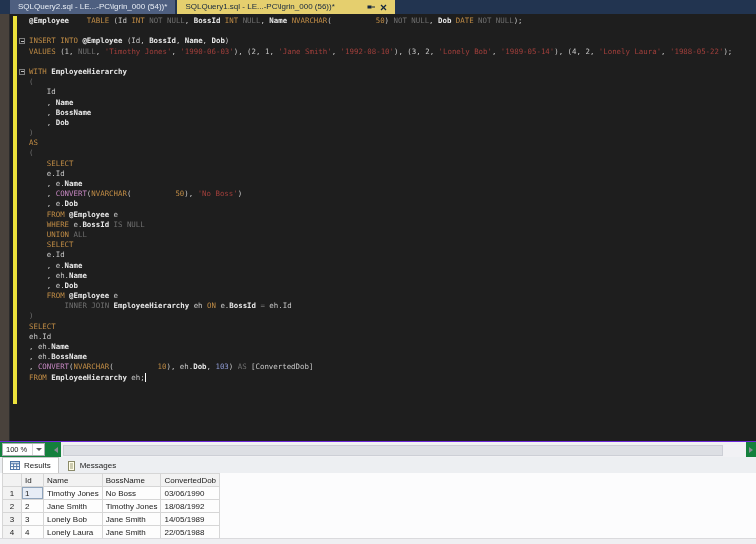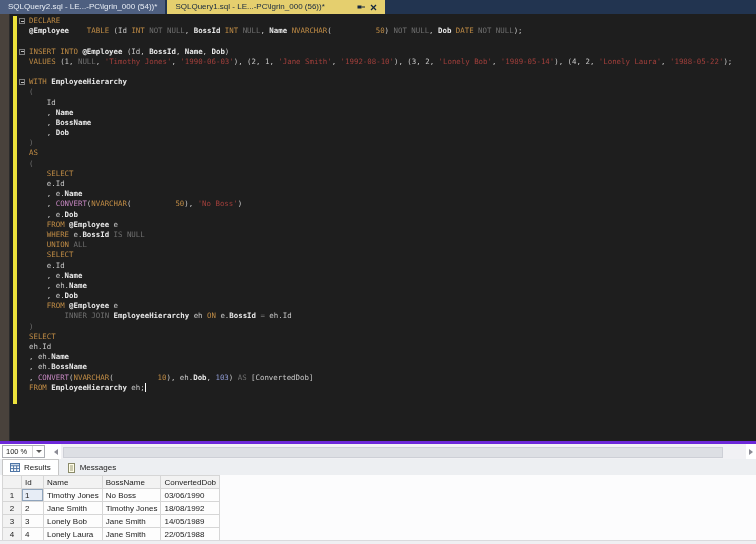--- a/index.html
+++ b/index.html
@@ -4,21 +4,21 @@
 <style>
   html,body{margin:0;padding:0;}
   body{
     width:756px;height:544px;overflow:hidden;position:relative;
     background:#1E1E1E;font-family:"Liberation Sans",sans-serif;
     -webkit-font-smoothing:antialiased;
   }
   
   .tabstrip{height:14px;background:#223450;display:flex;align-items:stretch;}
   .tab{display:flex;align-items:center;padding:0 8px;font-size:8px;line-height:14px;white-space:nowrap;cursor:default;}
-  .tab.inactive{background:#4E5F80;color:#E8EDF5;margin-right:2px;}
+  .tab.inactive{background:#4E5F80;color:#E8EDF5;margin-right:2px;margin-left:10px;}
   .tab.active{background:#E5CF6E;color:#14263F;gap:24px;}
   .tab .tab-icons{display:flex;align-items:center;margin-left:8px;gap:5px;}
   .tab svg{display:block;}
   
   .editor{position:relative;height:427px;background:#1E1E1E;overflow:hidden;}
   .outer-strip{position:absolute;left:0;top:0;bottom:0;width:9px;background:#49423C;border-right:1px solid #2B2B2B;}
   .change-bar{position:absolute;left:13px;top:2px;width:4px;height:388px;background:#EDE23B;}
   .code-lines{position:absolute;left:0;top:2px;right:0;}
   .code-line{position:relative;height:10.2px;padding-left:29px;white-space:pre;
     font-family:"DejaVu Sans Mono",monospace;font-size:7.4px;line-height:10.2px;color:#C8C8C8;}
@@ -29,21 +29,21 @@
   .tk-gray{color:#6F6F6F;}
   .tk-str{color:#A13F3B;}
   .tk-fn{color:#C586C0;}
   .tk-id{color:#C8C8C8;}
   .tk-bold{color:#E8E8E8;font-weight:bold;}
   .tk-num{color:#C8C8C8;}
   .tk-numo{color:#BF8B45;padding-left:44px;}
   .tk-numb{color:#8F9BD4;}
   .caret{display:inline-block;width:1px;height:9px;background:#FFFFFF;vertical-align:-2px;}
   
-  .zoombar{height:15px;background:#ffffff;border-top:3px solid #6d28d9;display:flex;align-items:center;}
+  .zoombar{height:15px;background:#15803d;border-top:1px solid #6d28d9;display:flex;align-items:center;}
   .zoom-combo{display:flex;align-items:center;height:11px;margin-left:2px;background:#FFFFFF;
     border:1px solid #ABADB3;font-size:7.5px;color:#222;padding-left:3px;}
   .zoom-combo .zlabel{width:26px;}
   .zoom-drop{width:11px;height:11px;display:flex;align-items:center;justify-content:center;border-left:1px solid #D5D5D5;}
   .tri-down{width:0;height:0;border-left:3px solid transparent;border-right:3px solid transparent;border-top:3px solid #5A5A5A;}
   .hscroll{flex:1;height:15px;display:flex;align-items:center;margin-left:6px;}
   .harrow{width:10px;height:15px;display:flex;align-items:center;justify-content:center;}
   .tri-left{width:0;height:0;border-top:3px solid transparent;border-bottom:3px solid transparent;border-right:4px solid #8B8B95;}
   .tri-right{width:0;height:0;border-top:3px solid transparent;border-bottom:3px solid transparent;border-left:4px solid #8B8B95;}
   .htrack{flex:1;height:15px;background:#F1F1F4;position:relative;}
@@ -89,21 +89,20 @@
         </svg>
       </span>
     </span>
   </div>
 </div>
 
 <div class="editor">
   <div class="outer-strip"></div>
   <div class="change-bar"></div>
   <div class="code-lines">
-      <div class="code-line"><span class="fold-box"></span><span class="tk-kw">DECLARE</span></div>
       <div class="code-line"><span class="tk-bold">@Employee</span><span class="tk-id">    </span><span class="tk-kw">TABLE</span><span class="tk-id"> (</span><span class="tk-id">Id </span><span class="tk-kw">INT</span><span class="tk-gray"> NOT NULL</span><span class="tk-id">, </span><span class="tk-bold">BossId</span><span class="tk-id"> </span><span class="tk-kw">INT</span><span class="tk-gray"> NULL</span><span class="tk-id">, </span><span class="tk-bold">Name</span><span class="tk-id"> </span><span class="tk-kw">NVARCHAR</span><span class="tk-id">(</span><span class="tk-numo">50</span><span class="tk-id">)</span><span class="tk-gray"> NOT NULL</span><span class="tk-id">, </span><span class="tk-bold">Dob</span><span class="tk-id"> </span><span class="tk-kw">DATE</span><span class="tk-gray"> NOT NULL</span><span class="tk-id">);</span></div>
       <div class="code-line"></div>
       <div class="code-line"><span class="fold-box"></span><span class="tk-kw">INSERT INTO</span><span class="tk-id"> </span><span class="tk-bold">@Employee</span><span class="tk-id"> (</span><span class="tk-id">Id</span><span class="tk-id">, </span><span class="tk-bold">BossId</span><span class="tk-id">, </span><span class="tk-bold">Name</span><span class="tk-id">, </span><span class="tk-bold">Dob</span><span class="tk-id">)</span></div>
       <div class="code-line"><span class="tk-kw">VALUES</span><span class="tk-id"> (</span><span class="tk-num">1</span><span class="tk-id">, </span><span class="tk-gray">NULL</span><span class="tk-id">, </span><span class="tk-str">'Timothy Jones'</span><span class="tk-id">, </span><span class="tk-str">'1990-06-03'</span><span class="tk-id">), (</span><span class="tk-num">2</span><span class="tk-id">, </span><span class="tk-num">1</span><span class="tk-id">, </span><span class="tk-str">'Jane Smith'</span><span class="tk-id">, </span><span class="tk-str">'1992-08-10'</span><span class="tk-id">), (</span><span class="tk-num">3</span><span class="tk-id">, </span><span class="tk-num">2</span><span class="tk-id">, </span><span class="tk-str">'Lonely Bob'</span><span class="tk-id">, </span><span class="tk-str">'1989-05-14'</span><span class="tk-id">), (</span><span class="tk-num">4</span><span class="tk-id">, </span><span class="tk-num">2</span><span class="tk-id">, </span><span class="tk-str">'Lonely Laura'</span><span class="tk-id">, </span><span class="tk-str">'1988-05-22'</span><span class="tk-id">);</span></div>
       <div class="code-line"></div>
       <div class="code-line"><span class="fold-box"></span><span class="tk-kw">WITH</span><span class="tk-id"> </span><span class="tk-bold">EmployeeHierarchy</span></div>
       <div class="code-line"><span class="tk-gray">(</span></div>
       <div class="code-line"><span class="tk-id">    Id</span></div>
       <div class="code-line"><span class="tk-id">    , </span><span class="tk-bold">Name</span></div>
       <div class="code-line"><span class="tk-id">    , </span><span class="tk-bold">BossName</span></div>

